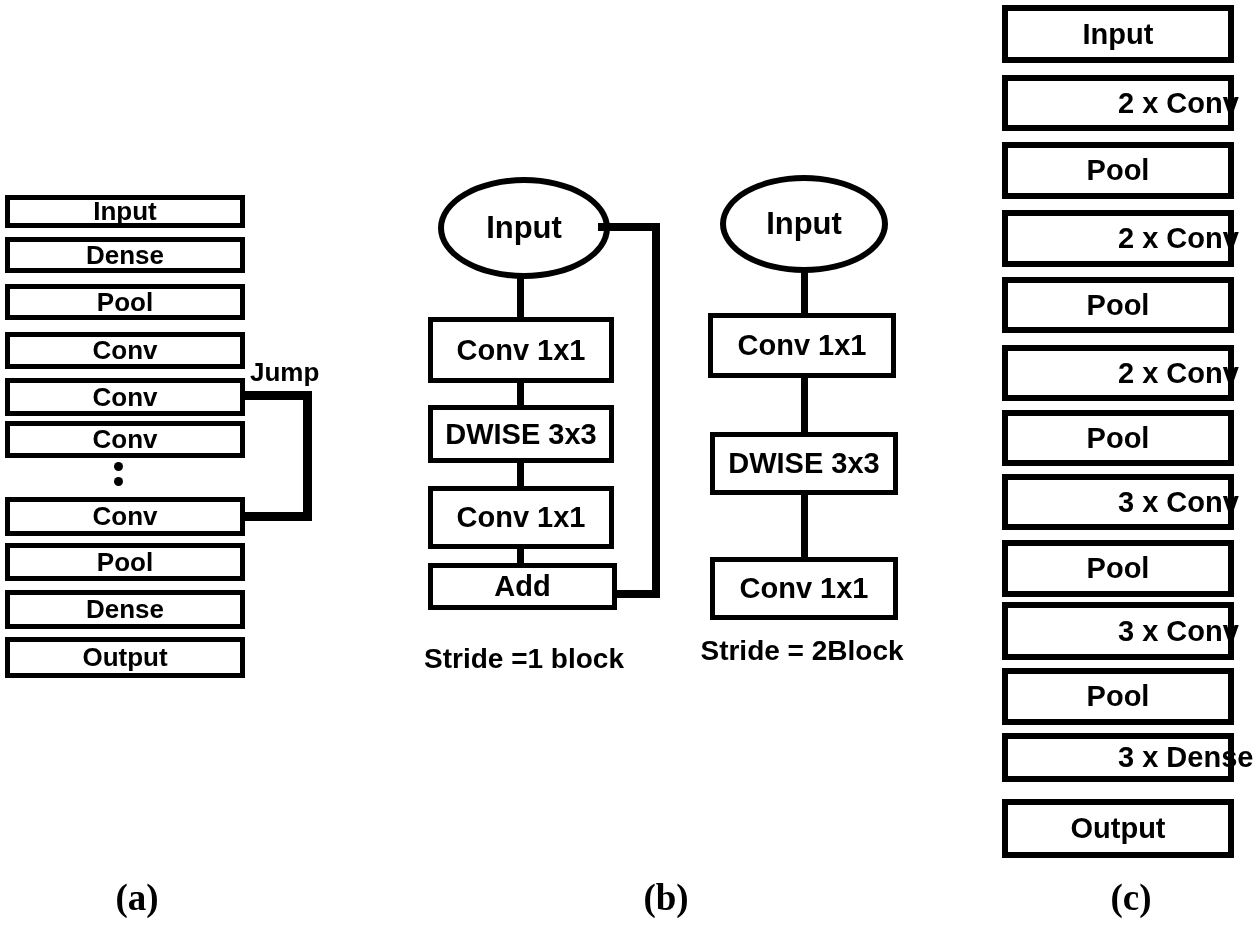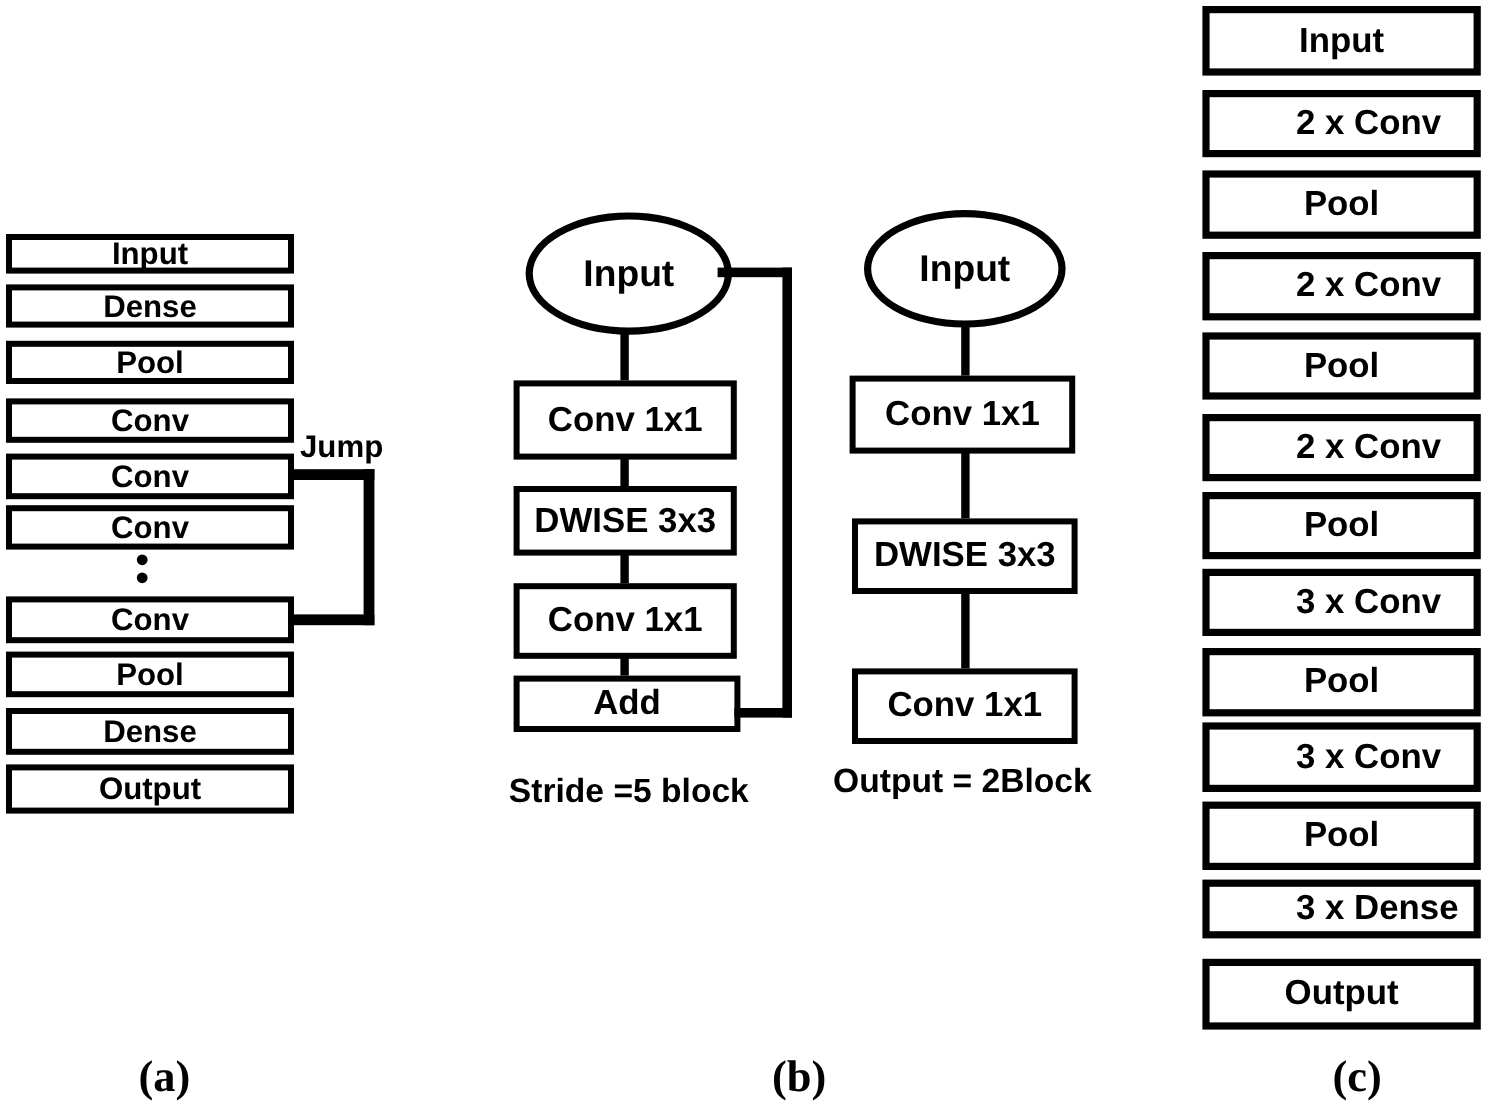--- a/index.html
+++ b/index.html
@@ -23,21 +23,21 @@
     justify-content: center;
     white-space: nowrap;
   }
   
   .box-a { left: 5px; width: 240px; font-size: 26px; }
   
   .box-b1 { left: 428px; width: 186px; font-size: 29px; }
   .box-b2 { left: 708px; width: 188px; font-size: 29px; }
   
   .box-c { left: 1002px; width: 232px; border-width: 6px; font-size: 29px; }
-  .box-c.shift { justify-content: flex-start; padding-left: 72px; }
+  .box-c.shift { justify-content: flex-start; padding-left: 110px; }
   .ellipse {
     position: absolute;
     box-sizing: border-box;
     background: #ffffff;
     border: 6px solid #000000;
     border-radius: 50%;
     display: flex;
     align-items: center;
     justify-content: center;
     font-size: 31px;
@@ -103,36 +103,36 @@
       <div class="line" style="left:517px;top:460px;width:7px;height:29px"></div>
       <div class="box box-b1" style="top:486px;height:63px">Conv 1x1</div>
 
       <div class="line" style="left:517px;top:546px;width:7px;height:20px"></div>
       <div class="box box-b1" style="top:563px;height:47px;width:189px">Add</div>
 
       <div class="line" style="left:598px;top:223px;width:62px;height:8px"></div>
       <div class="line" style="left:652px;top:223px;width:8px;height:375px"></div>
       <div class="line" style="left:612px;top:590px;width:48px;height:8px"></div>
 
-      <div class="caption" style="left:418px;top:643px;width:212px">Stride =5 block</div>
+      <div class="caption" style="left:418px;top:643px;width:212px">Stride =1 block</div>
     </div>
 
     <div>
       <div class="ellipse" style="left:720px;top:175px;width:168px;height:98px">Input</div>
 
       <div class="line" style="left:801px;top:271px;width:7px;height:45px"></div>
       <div class="box box-b2" style="top:313px;height:65px">Conv 1x1</div>
 
       <div class="line" style="left:801px;top:375px;width:7px;height:60px"></div>
       <div class="box box-b2" style="left:710px;top:432px;height:63px">DWISE 3x3</div>
 
       <div class="line" style="left:801px;top:492px;width:7px;height:68px"></div>
       <div class="box box-b2" style="left:710px;top:557px;height:63px">Conv 1x1</div>
 
-      <div class="caption" style="left:692px;top:635px;width:220px">Output = 2Block</div>
+      <div class="caption" style="left:692px;top:635px;width:220px">Stride = 2Block</div>
     </div>
 
     <div class="panel-label" style="left:626px">(b)</div>
   </div>
 
   <div>
     <div class="box box-c" style="top:5px;height:58px">Input</div>
     <div class="box box-c shift" style="top:75px;height:56px">2 x Conv</div>
     <div class="box box-c" style="top:142px;height:57px">Pool</div>
     <div class="box box-c shift" style="top:210px;height:57px">2 x Conv</div>

